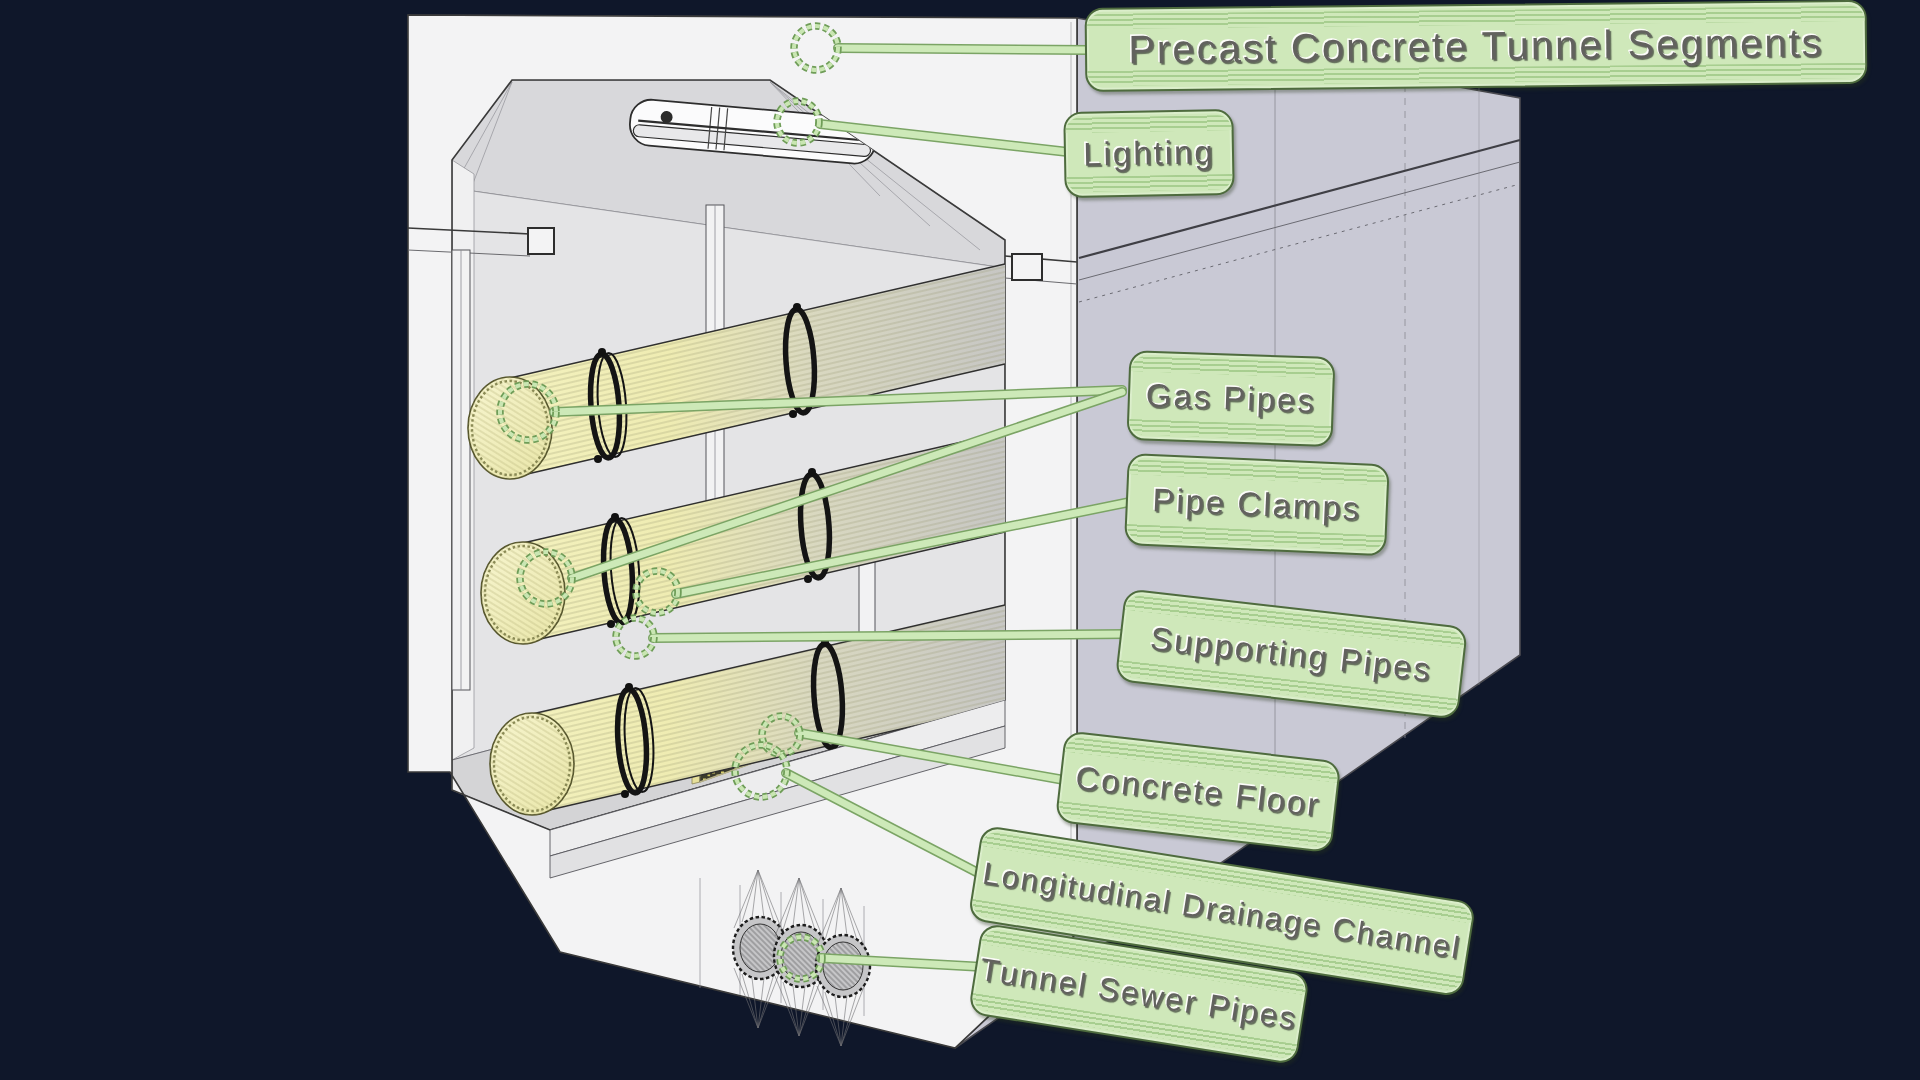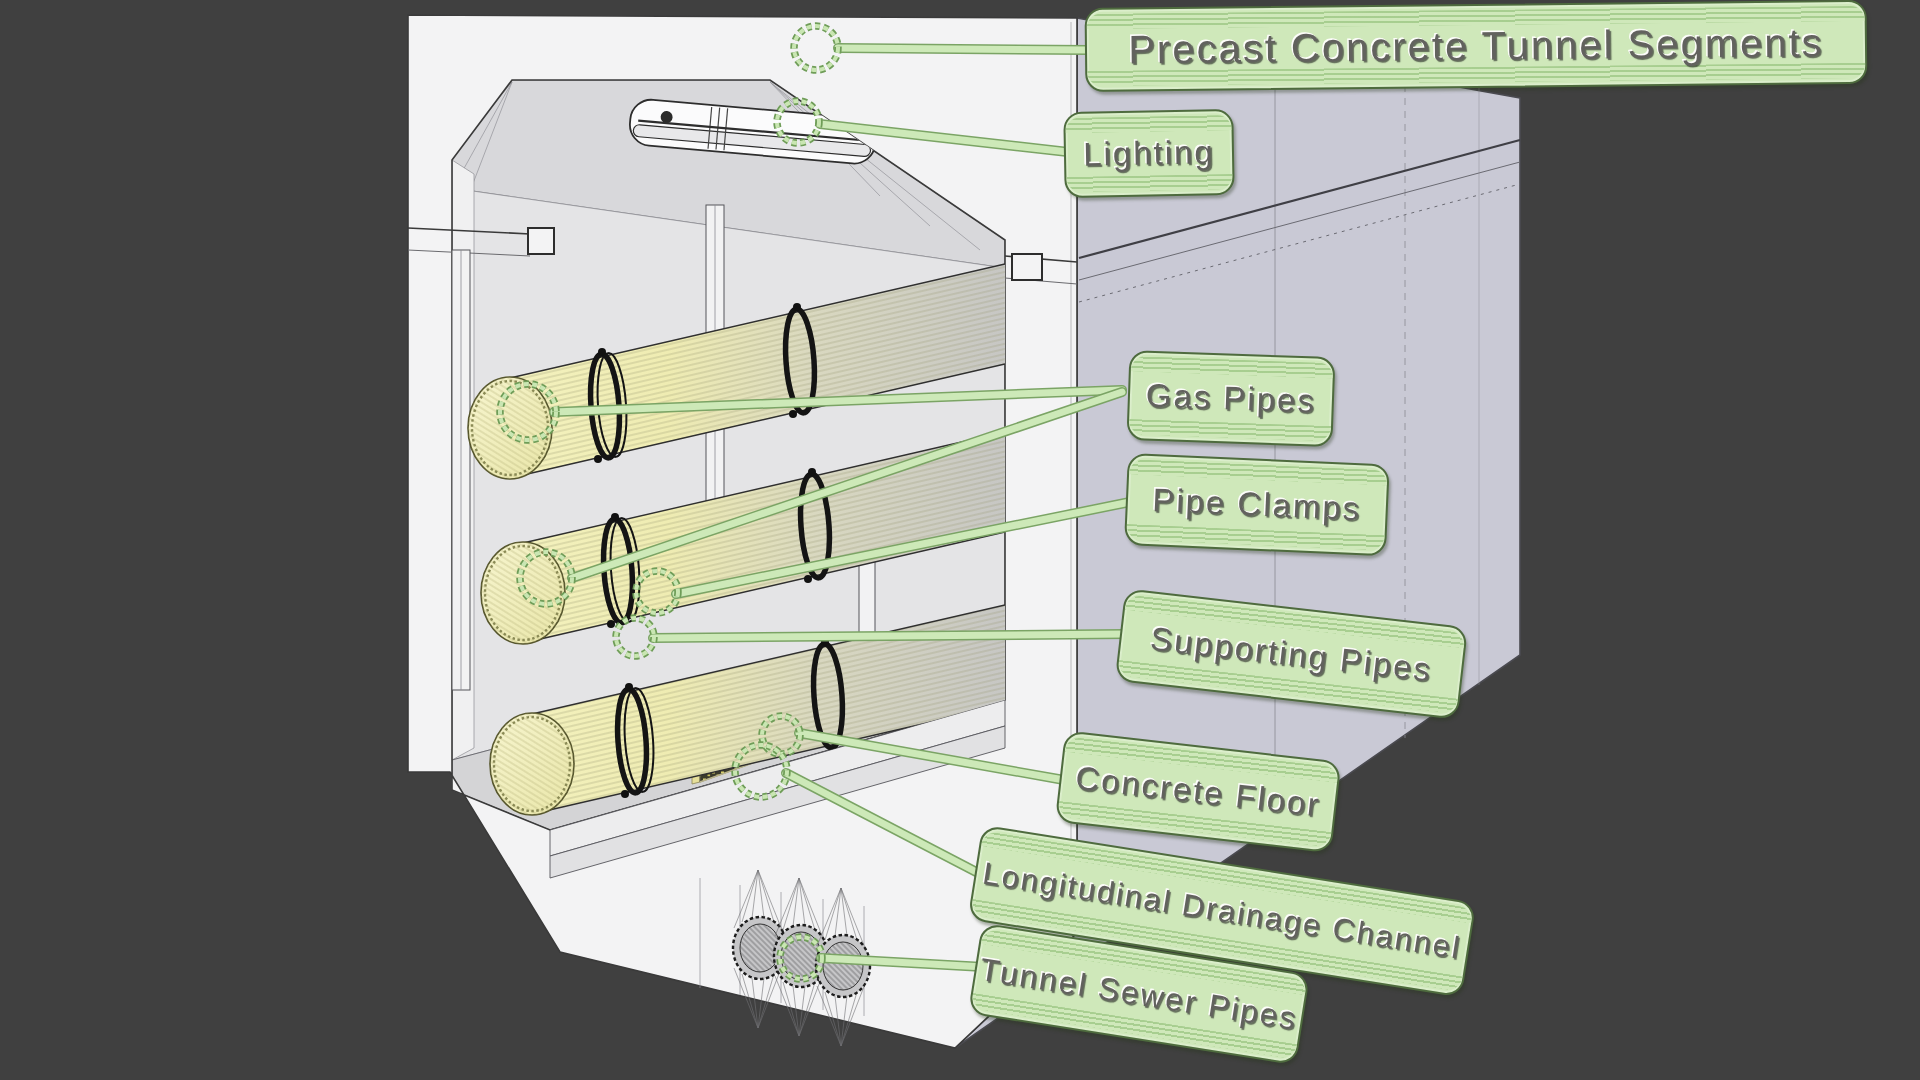--- a/index.html
+++ b/index.html
@@ -1,17 +1,17 @@
 <!DOCTYPE html>
 <html style="--label-fill: #cfe8ba; --label-ridge: #a3cb8b; --label-border: #4e6b3e; --label-text: #62625e; --leader-fill: #cde9b8; --leader-stroke: #7ba465; --callout-stroke: #6f9d58; --callout-fill: #c9e6b2; --pipe-yellow: #f3f1bd; --pipe-gray: #c8c8c6; --side-wall: #c9c9d5; --interior-wall: #e6e6e8; --floor: #d4d4d6; --grate-dark: #3b3b2b; --grate-dot: #d9d06c; --background: #ffffff;"><head>
 <meta charset="utf-8">
 <style>
   html,body{margin:0;padding:0;background:#ffffff;width:1920px;height:1080px;overflow:hidden;
             font-family:"Liberation Sans", sans-serif;}
-  #stage{position:relative;width:1920px;height:1080px;background:#404040;}
+  #stage{position:relative;width:1920px;height:1080px;background:#0f172a;}
   #scene{position:absolute;left:0;top:0;}
   
   .label{
     position:absolute;
     box-sizing:border-box;
     display:flex;align-items:center;justify-content:center;
     background:var(--label-fill,#cfe8ba);
     border:2.5px solid var(--label-border,#4e6b3e);
     border-radius:18px;
     box-shadow:2px 3px 3px rgba(40,55,30,.35), inset 0 0 0 2px rgba(255,255,255,.25);

